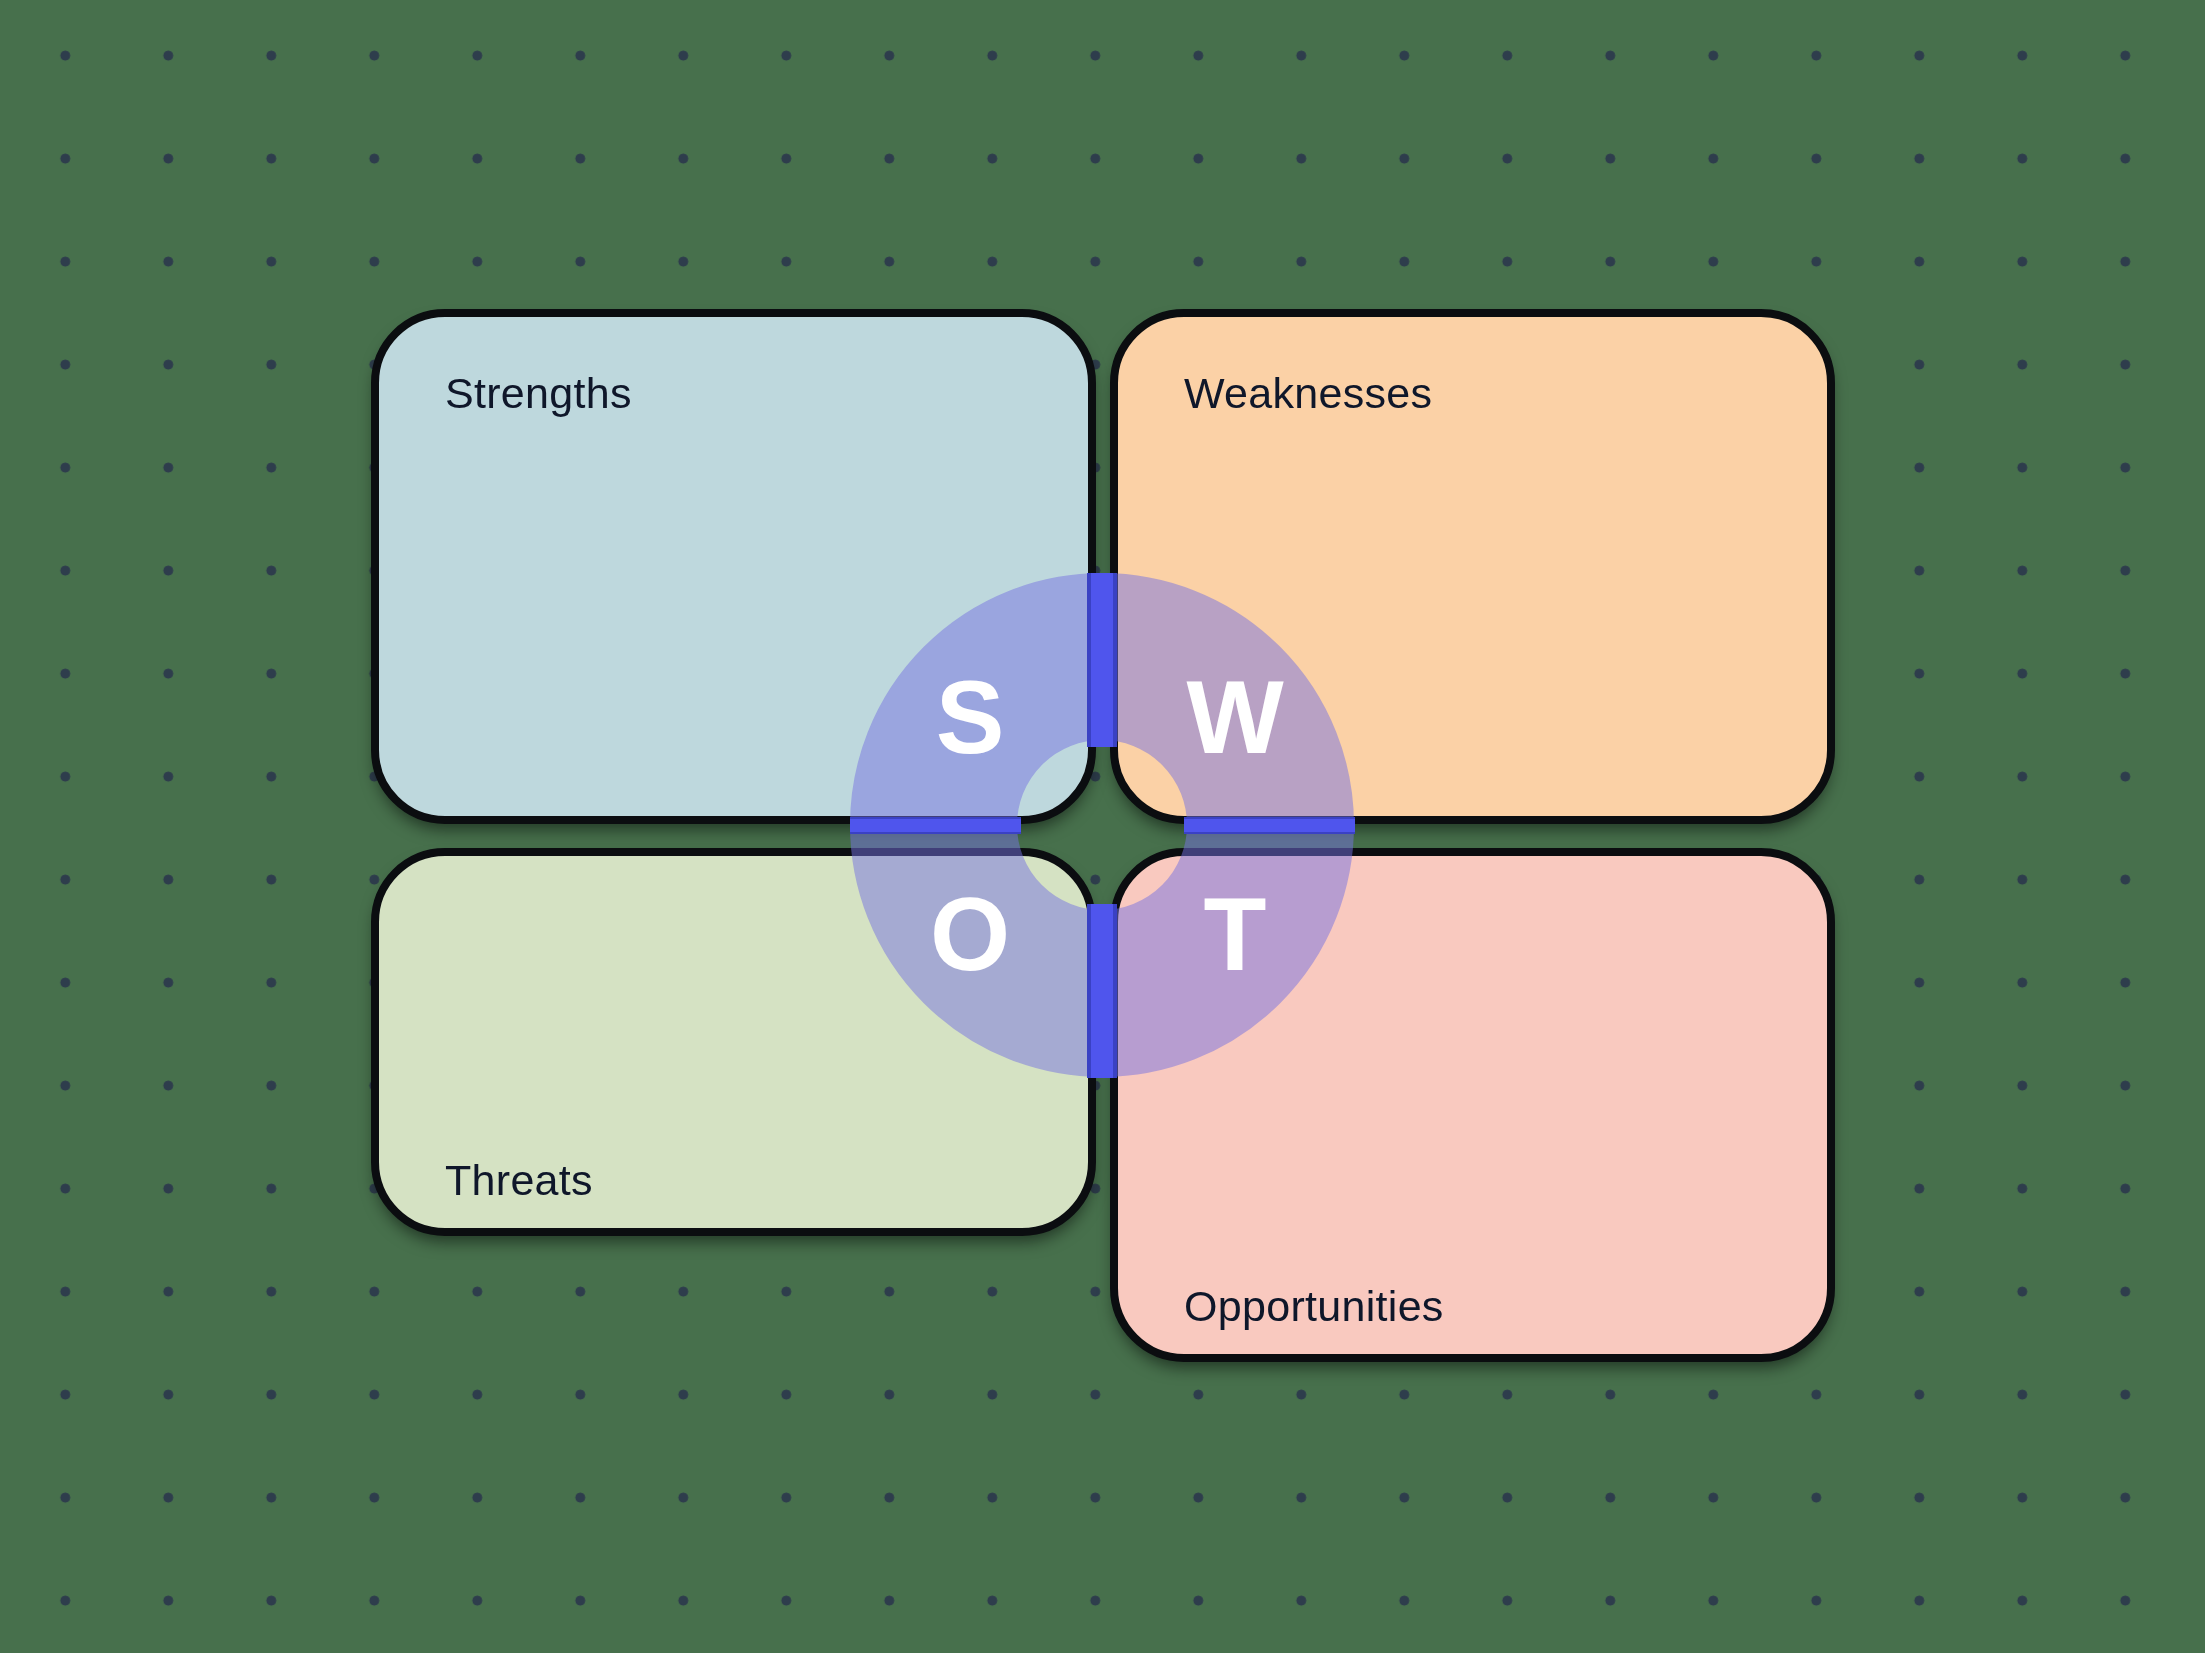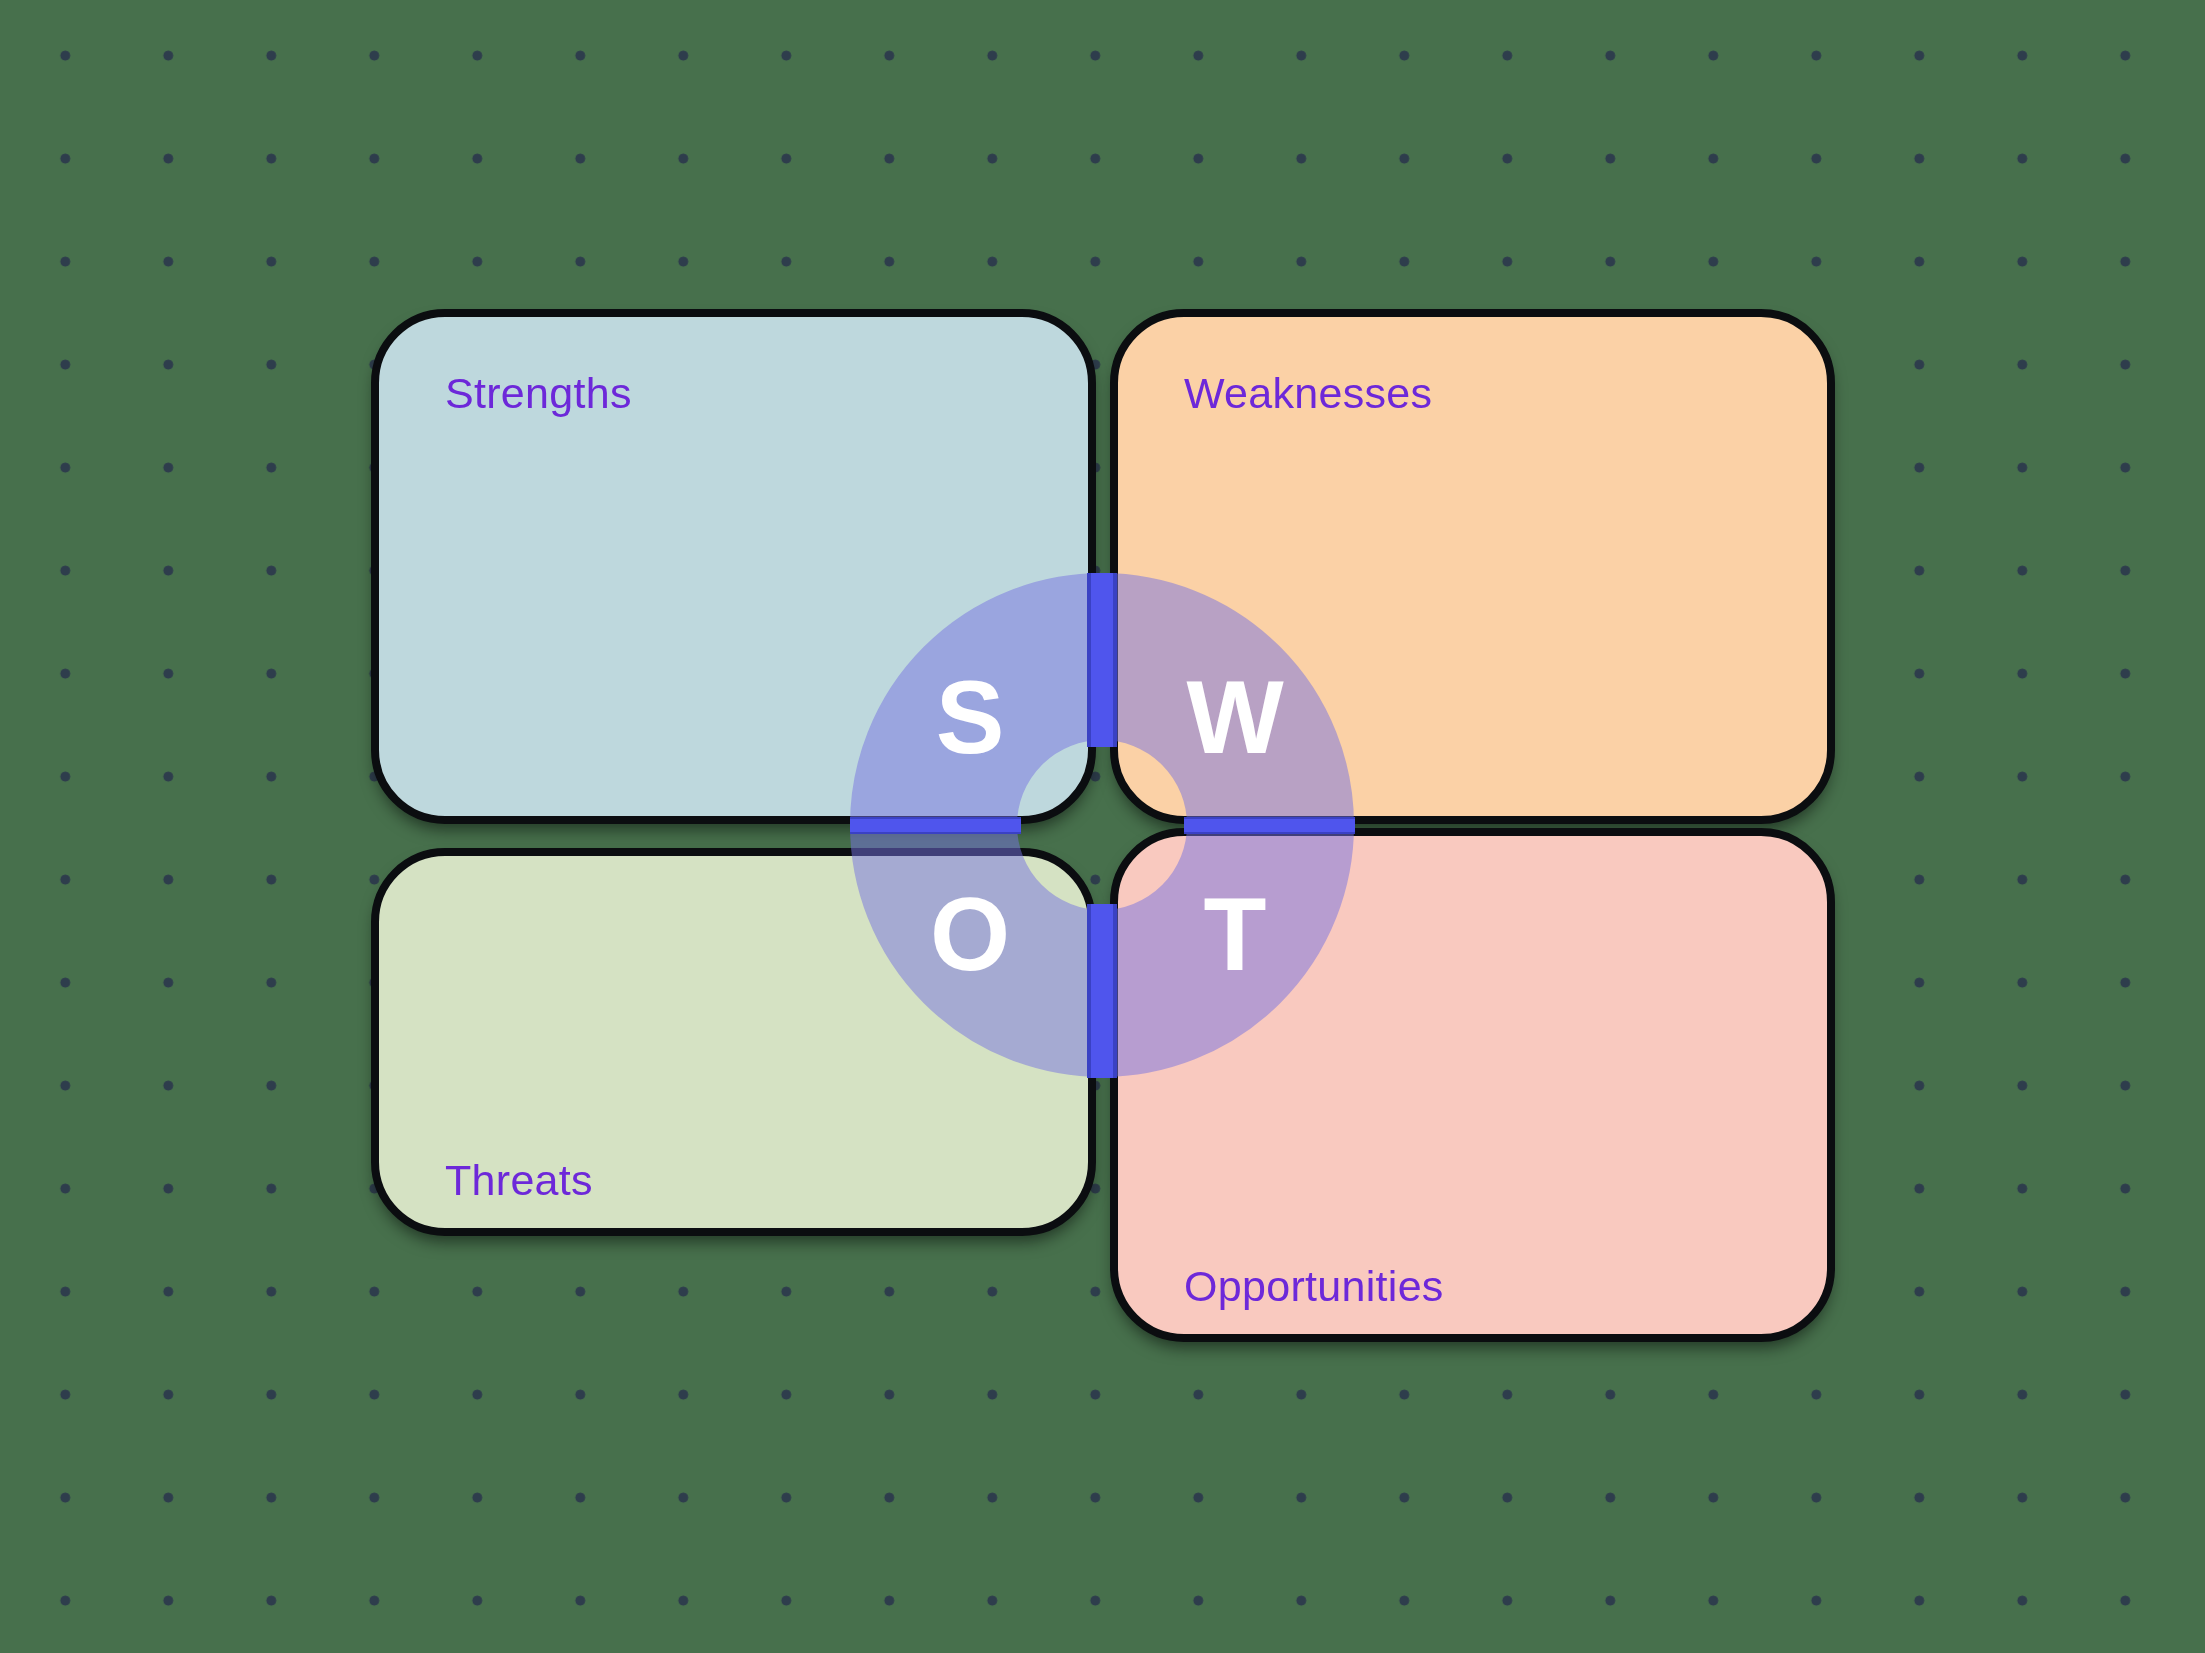--- a/index.html
+++ b/index.html
@@ -29,28 +29,28 @@
     position: absolute;
     z-index: 10;
     box-sizing: border-box;
     border: 8.3px solid var(--border-color, #0b0d10);
     border-radius: 74px;
     box-shadow: 0 9.6px 15px -4.1px rgba(8, 12, 10, 0.55);
   }
   .q-tl { left: 371px;  top: 309px;  width: 725px; height: 515px; }
   .q-tr { left: 1110px; top: 309px;  width: 725px; height: 515px; text-decoration: underline; }
   .q-bl { left: 371px;  top: 828px; width: 725px; height: 388px; margin-top: 20px; }
-  .q-br { left: 1110px; top: 828px; width: 725px; height: 514px; }
+  .q-br { left: 1110px; top: 848px; width: 725px; height: 514px; }
   .q-label {
     position: absolute;
     left: 66px;
     font-size: 43px;
     font-weight: 500;
     letter-spacing: 0.3px;
-    color: #6d28d9;
+    color: #0f172a;
     line-height: 1;
     white-space: nowrap;
   }
   .q-label-top    { top: 55px; }
   .q-label-bottom { bottom: 26px; }
   .ring {
     position: absolute;
     z-index: 20;
     left: 850px;
     top: 573px;

